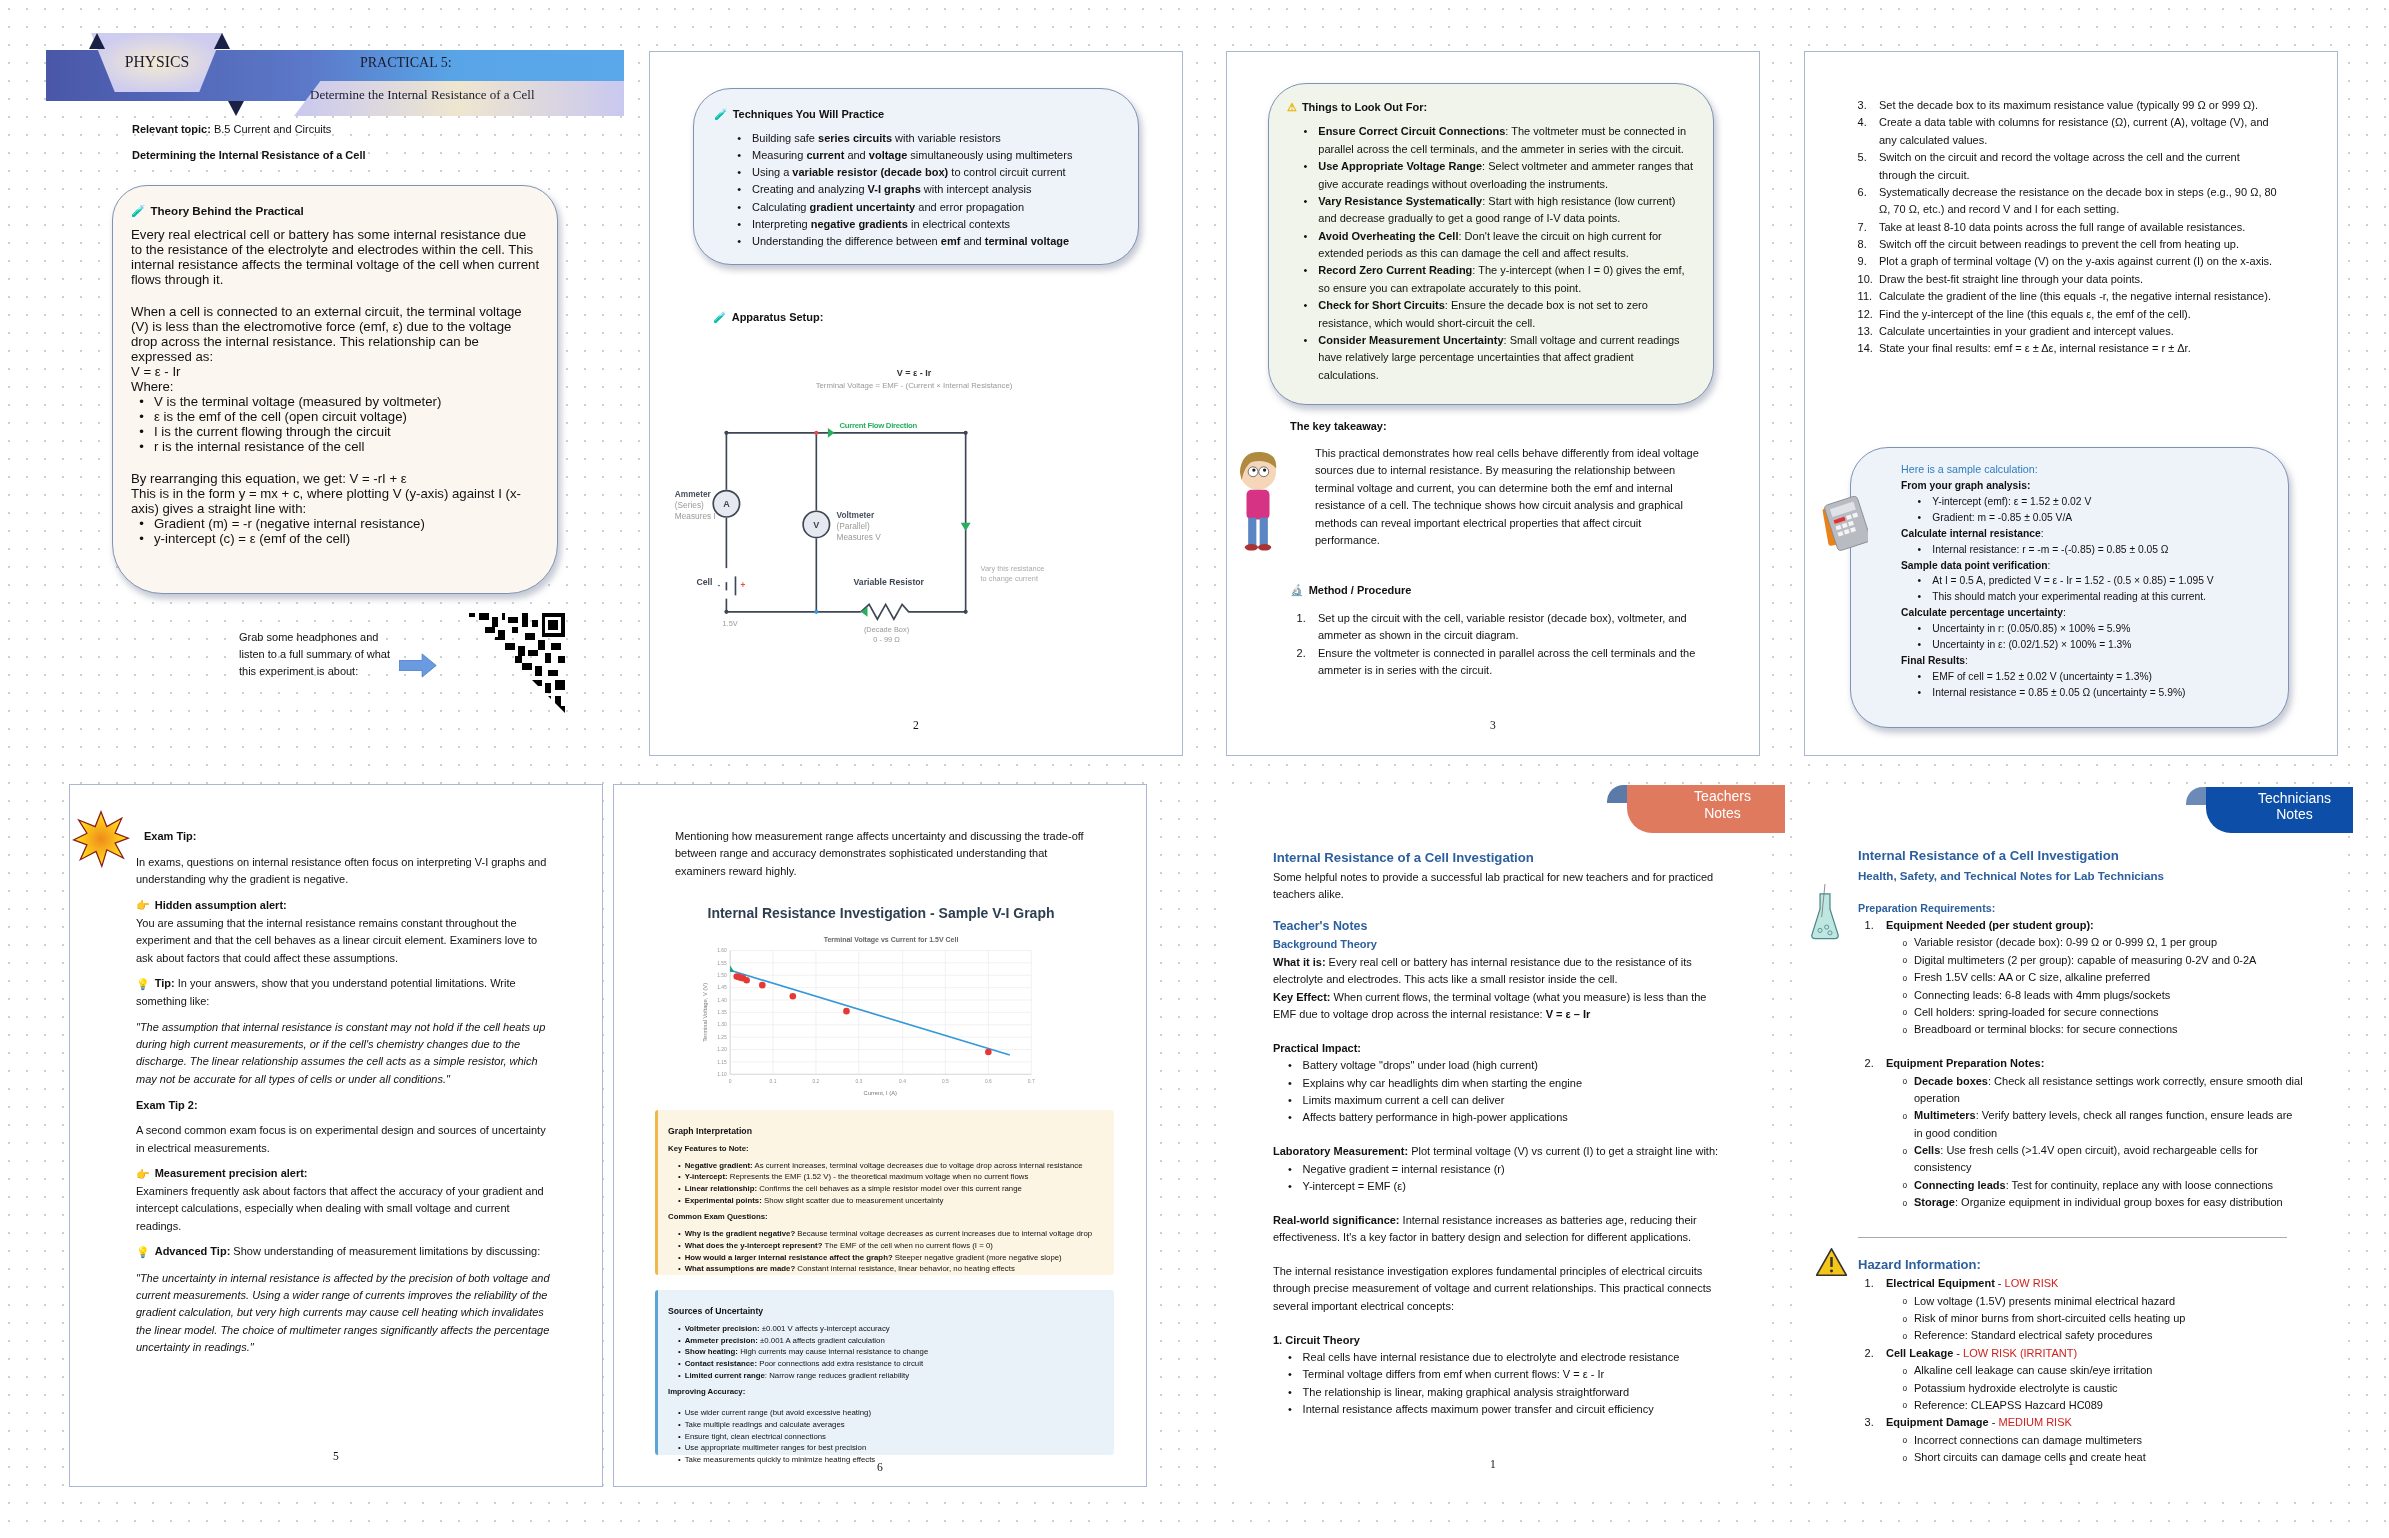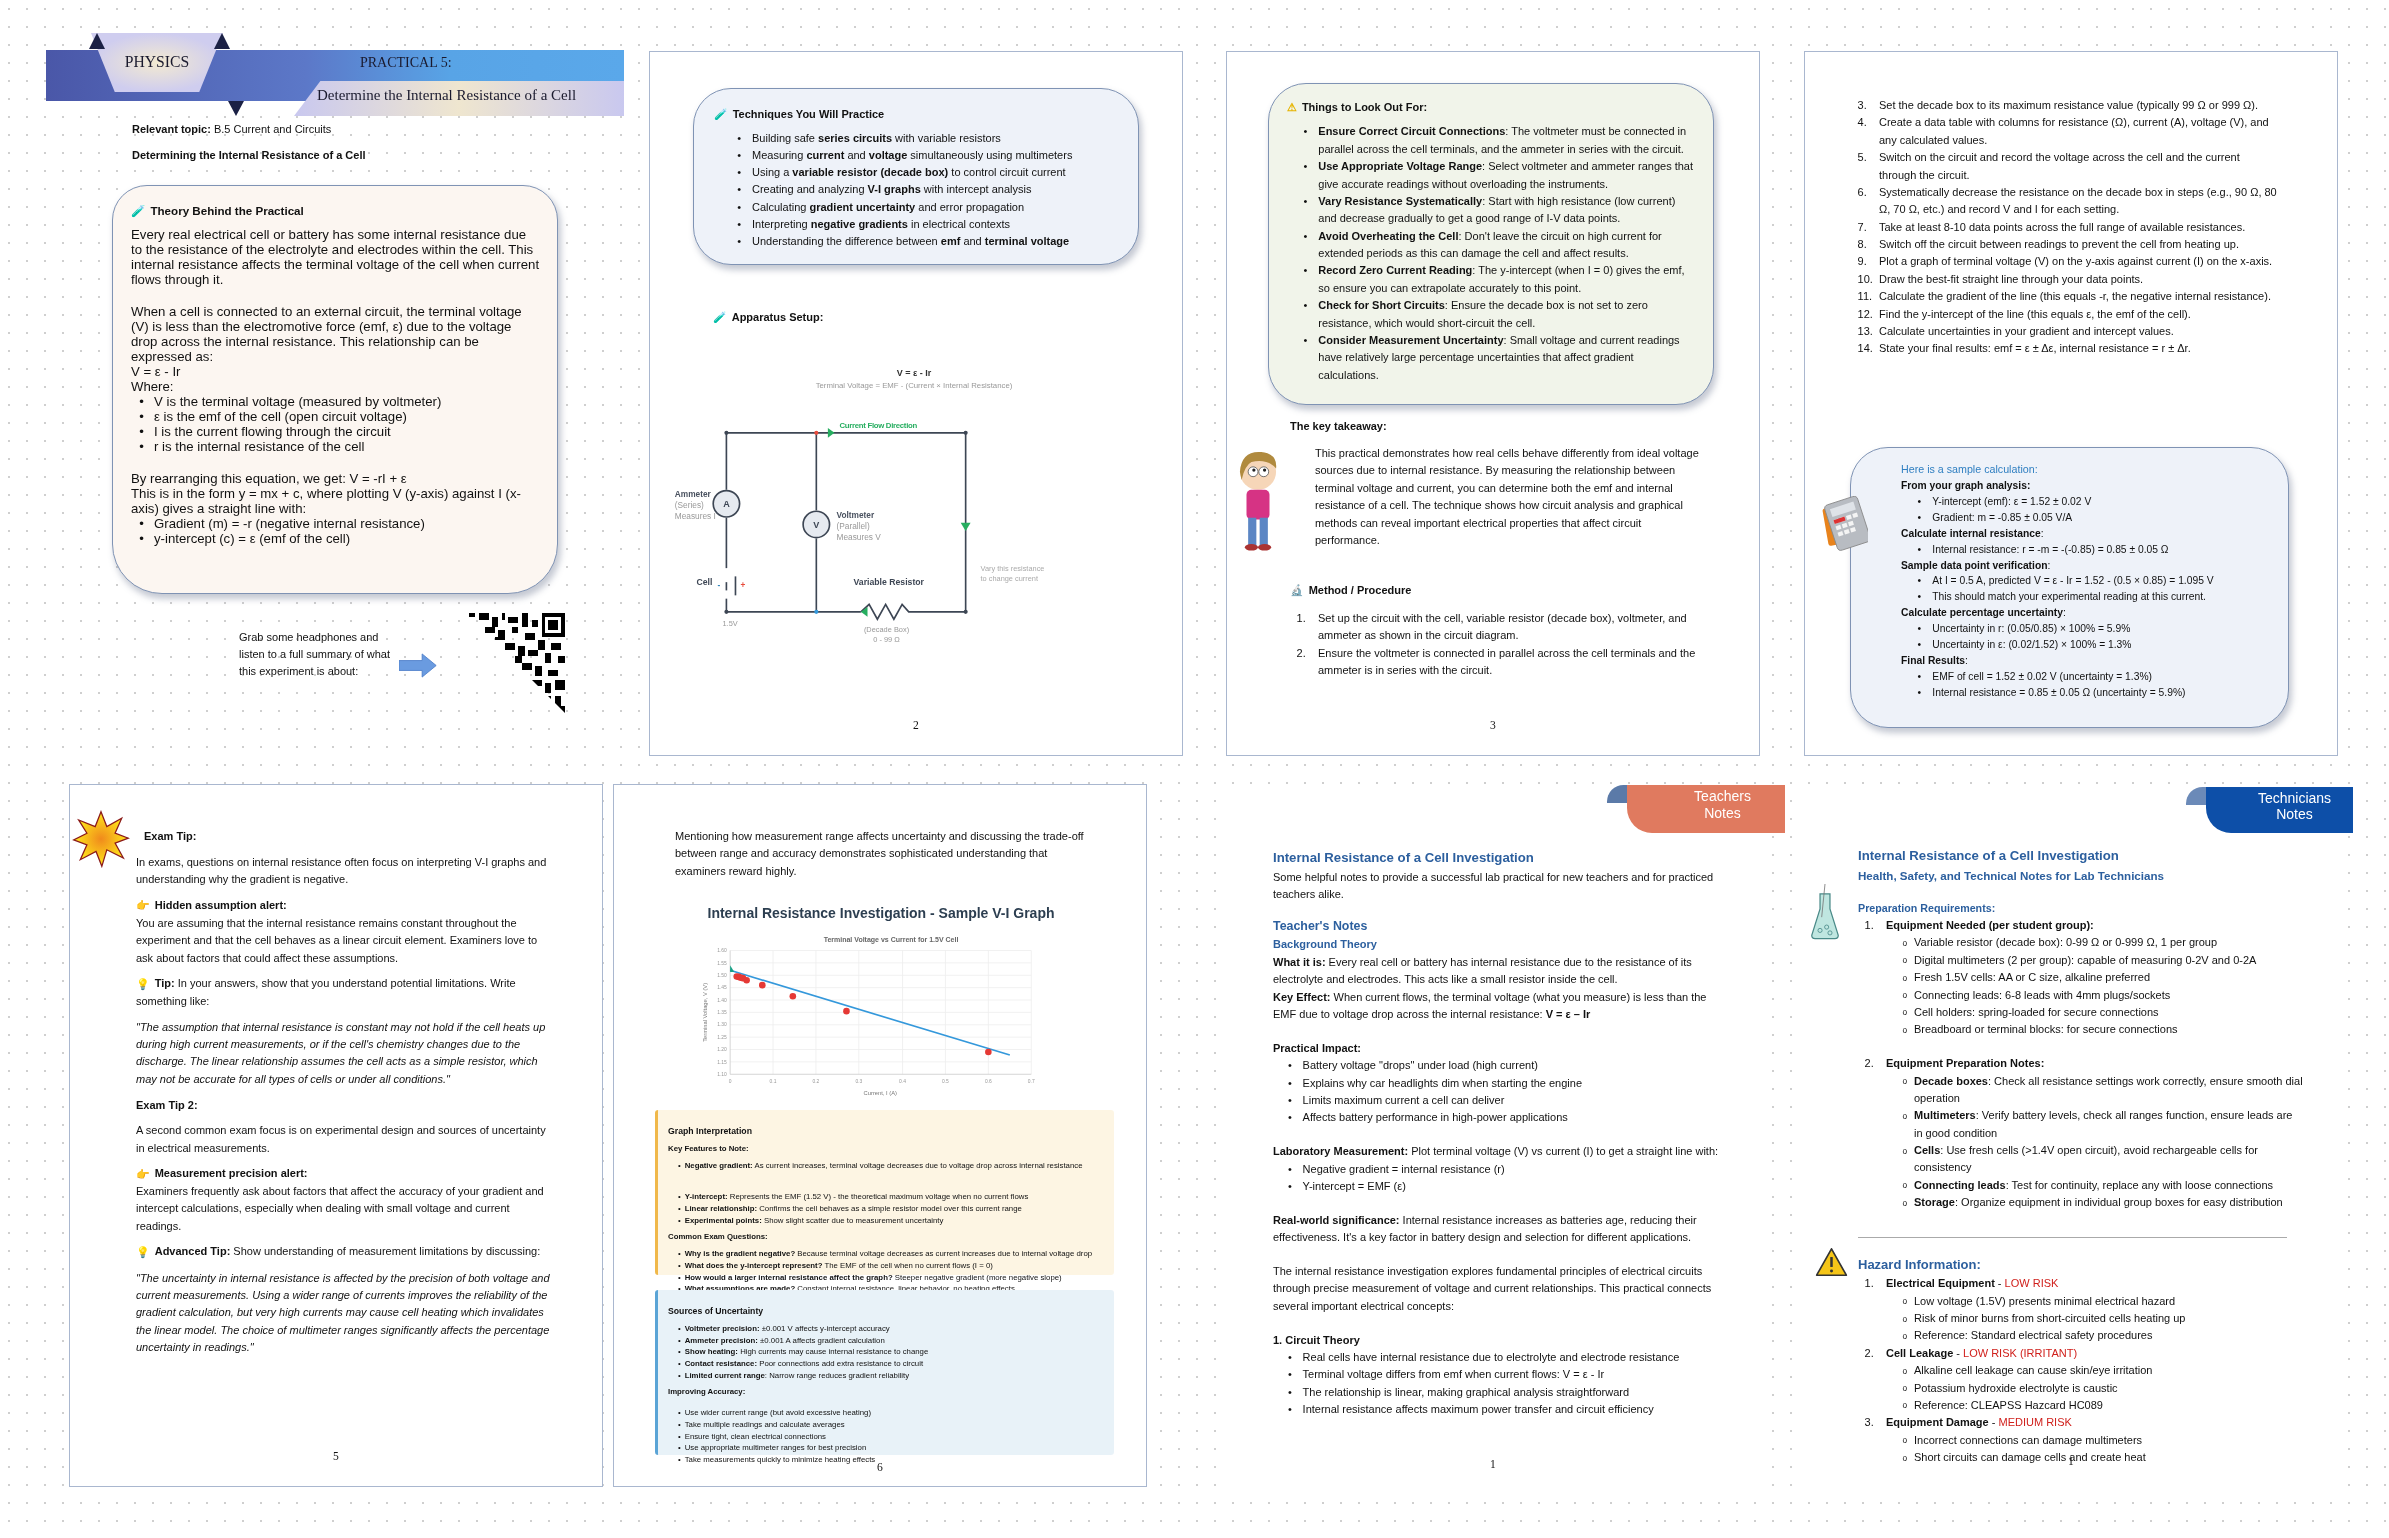--- a/index.html
+++ b/index.html
@@ -44,21 +44,21 @@
 
   <div style="position:absolute;left:0;top:16.5px;width:578px;height:83px;">
     <div style="position:absolute;left:0;top:16.5px;width:578px;height:51px;background:linear-gradient(90deg,#4a57a8 0%,#5c78c8 45%,#58a4e6 70%,#5aa8ea 100%);"></div>
     <div style="position:absolute;left:248px;top:48px;width:330px;height:35px;background:linear-gradient(90deg,#c9c8ef 0%,#efe6cf 50%,#c9c8ef 100%);clip-path:polygon(8% 0,100% 0,100% 100%,0 100%);"></div>
     <div style="position:absolute;left:45px;top:0;width:132px;height:59px;background:radial-gradient(ellipse at center,#f3ead1 0%,#cfcdef 70%);clip-path:polygon(0 0,100% 0,82% 100%,18% 100%);"></div>
     <div style="position:absolute;left:43px;top:0;width:0;height:0;border-left:8.3px solid transparent;border-right:8.3px solid transparent;border-bottom:16.5px solid #1b2145;"></div>
     <div style="position:absolute;left:168px;top:0;width:0;height:0;border-left:8.3px solid transparent;border-right:8.3px solid transparent;border-bottom:16.5px solid #1b2145;"></div>
     <div style="position:absolute;left:182px;top:68px;width:0;height:0;border-left:8.3px solid transparent;border-right:8.3px solid transparent;border-top:15px solid #1b2145;"></div>
     <div style="position:absolute;left:53px;top:20px;width:116px;text-align:center;font-family:'Liberation Serif',serif;font-size:15.7px;color:#1a1a2e;">PHYSICS</div>
     <div style="position:absolute;left:271px;top:21.5px;font-family:'Liberation Serif',serif;font-size:14px;color:#1a1a2e;margin-left:43px;">PRACTICAL 5:</div>
-    <div style="position:absolute;left:271px;top:54px;font-family:'Liberation Serif',serif;font-size:15px;color:#1a1a2e;">Determine the Internal Resistance of a Cell</div>
+    <div style="position:absolute;left:264px;top:54px;font-family:'Liberation Serif',serif;font-size:13px;color:#1a1a2e;">Determine the Internal Resistance of a Cell</div>
   </div>
 
   <div style="position:absolute;left:86px;top:106px;font-size:11px;">
     <b>Relevant topic:</b><span> B.5 Current and Circuits</span>
   </div>
   <div style="position:absolute;left:86px;top:132px;font-weight:bold;font-size:11px;">Determining the Internal Resistance of a Cell</div>
 
   <div class="blob" style="left:66px;top:168px;width:446px;height:409px;background:#fcf6f1;padding:18px 16.5px 0 18px;border-radius:35px 35px 50px 50px;">
     <div style="font-weight:bold;font-size:11.6px;margin-bottom:8.3px;">
       <span class="icon-inline" style="color:#1a9c7a;">🧪</span><span>Theory Behind the Practical</span>
@@ -412,21 +412,21 @@
       <text x="222" y="195" font-size="7" fill="#777" text-anchor="middle">Current, I (A)</text>
       <text x="12" y="95" font-size="7" fill="#777" text-anchor="middle" transform="rotate(-90 12 95)">Terminal Voltage, V (V)</text>
     </svg>
   </div>
 
   <div class="sm" style="position:absolute;left:41px;top:325px;width:459px;height:165px;background:#fdf5e3;border-left:3.3px solid #f0b84a;border-radius:3.3px;padding:15px 10px 0 10px;">
     <div style="font-weight:bold;font-size:8.7px;margin-bottom:5px;">Graph Interpretation</div>
     <div style="font-weight:bold;margin-bottom:5px;">Key Features to Note:</div>
     <ul class="dots" style="margin-left:1.7px;">
       <li style="padding-left:15px;"><b>Negative gradient:</b><span> As current increases, terminal voltage decreases due to voltage drop across internal resistance</span></li>
-      <li style="padding-left:15px;margin-top:20px;"><b>Y-intercept:</b><span> Represents the EMF (1.52 V) - the theoretical maximum voltage when no current flows</span></li>
+      <li style="padding-left:15px;"><b>Y-intercept:</b><span> Represents the EMF (1.52 V) - the theoretical maximum voltage when no current flows</span></li>
       <li style="padding-left:15px;"><b>Linear relationship:</b><span> Confirms the cell behaves as a simple resistor model over this current range</span></li>
       <li style="padding-left:15px;"><b>Experimental points:</b><span> Show slight scatter due to measurement uncertainty</span></li>
     </ul>
     <div style="font-weight:bold;margin:5px 0;">Common Exam Questions:</div>
     <ul class="dots" style="margin-left:1.7px;">
       <li style="padding-left:15px;"><b>Why is the gradient negative?</b><span> Because terminal voltage decreases as current increases due to internal voltage drop</span></li>
       <li style="padding-left:15px;"><b>What does the y-intercept represent?</b><span> The EMF of the cell when no current flows (I = 0)</span></li>
       <li style="padding-left:15px;"><b>How would a larger internal resistance affect the graph?</b><span> Steeper negative gradient (more negative slope)</span></li>
       <li style="padding-left:15px;"><b>What assumptions are made?</b><span> Constant internal resistance, linear behavior, no heating effects</span></li>
     </ul>

